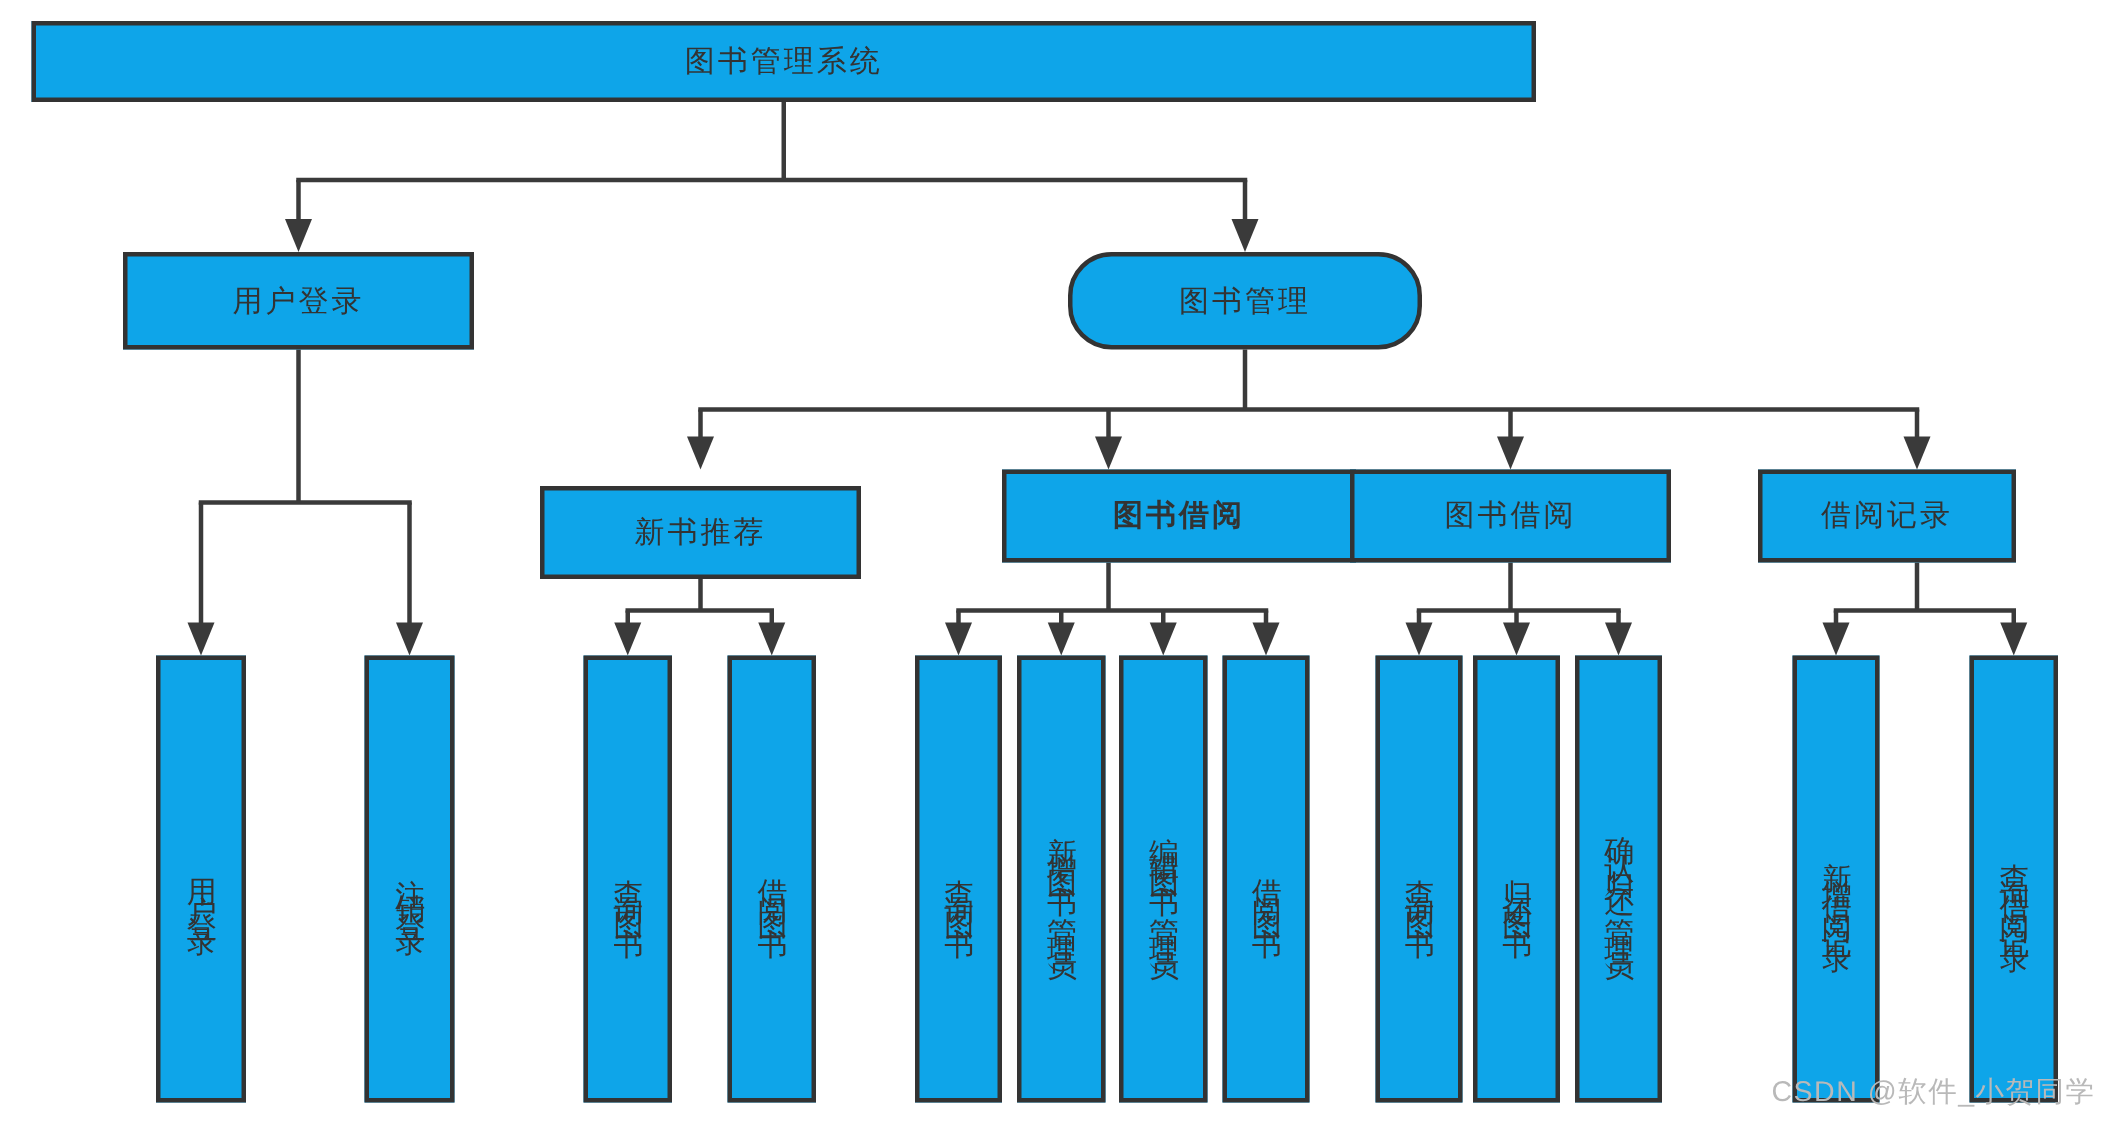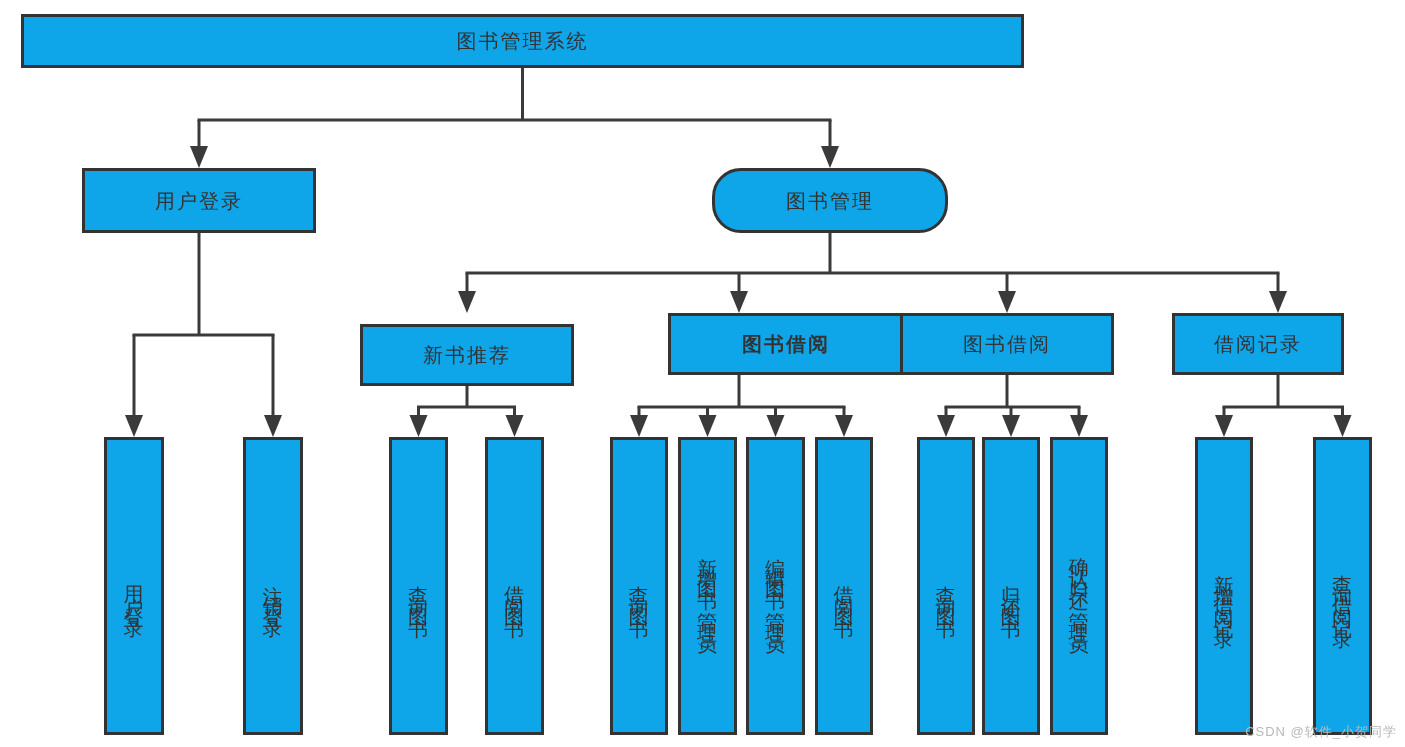--- a/index.html
+++ b/index.html
@@ -38,21 +38,21 @@
     writing-mode: vertical-rl;
     font-size: 20px;
     letter-spacing: 11px;
     line-height: 1;
   }
   .node.v .lbl { margin-bottom: -11px; }
   .watermark {
     position: absolute;
     right: 8px;
     bottom: 6px;
-    font-size: 13px;
+    font-size: 19px;
     letter-spacing: 1px;
     color: #b9b9b9;
     white-space: nowrap;
   }
 </style>
 </head>
 <body>
 
 <div class="canvas">
   <svg class="connectors" id="connectors" width="1405" height="747" viewBox="0 0 1405 747" xmlns="http://www.w3.org/2000/svg">

